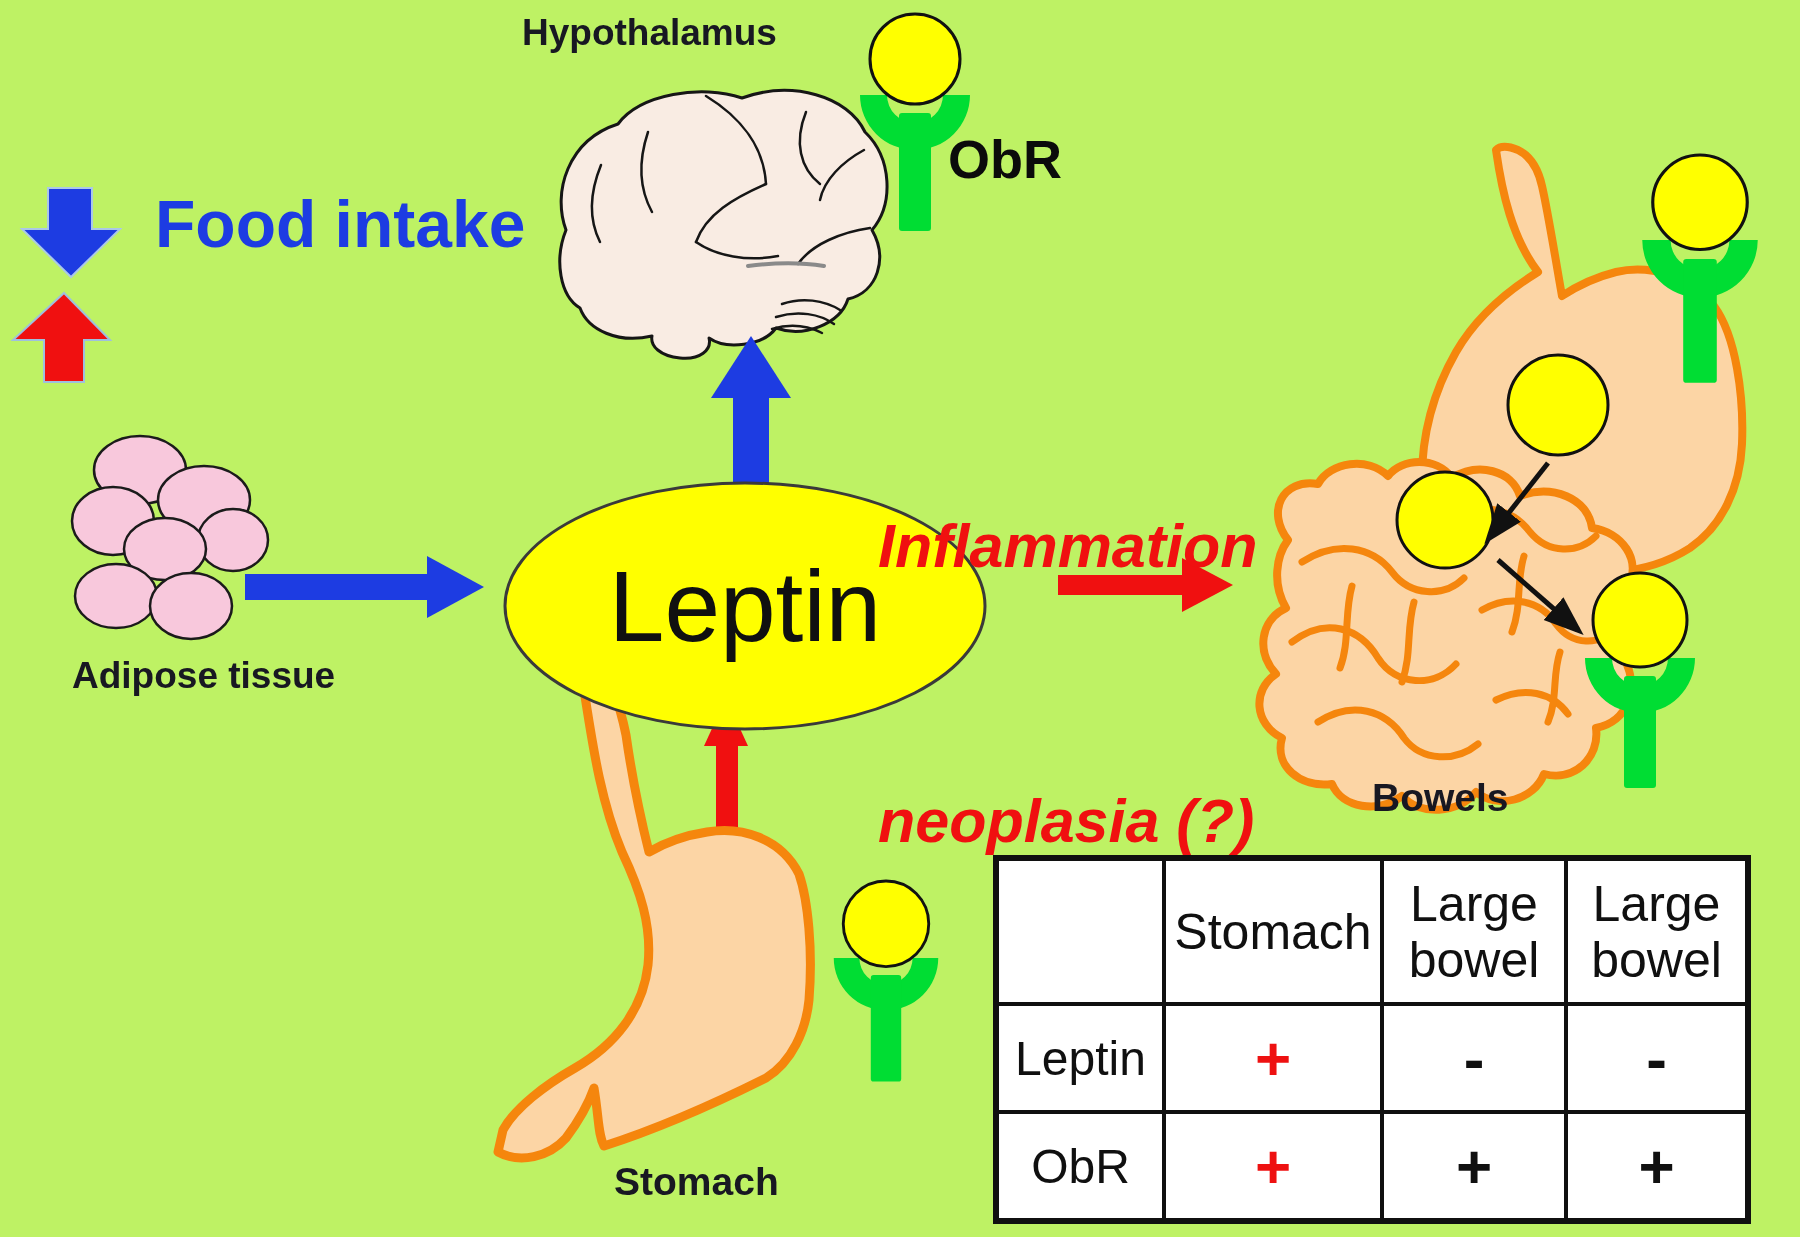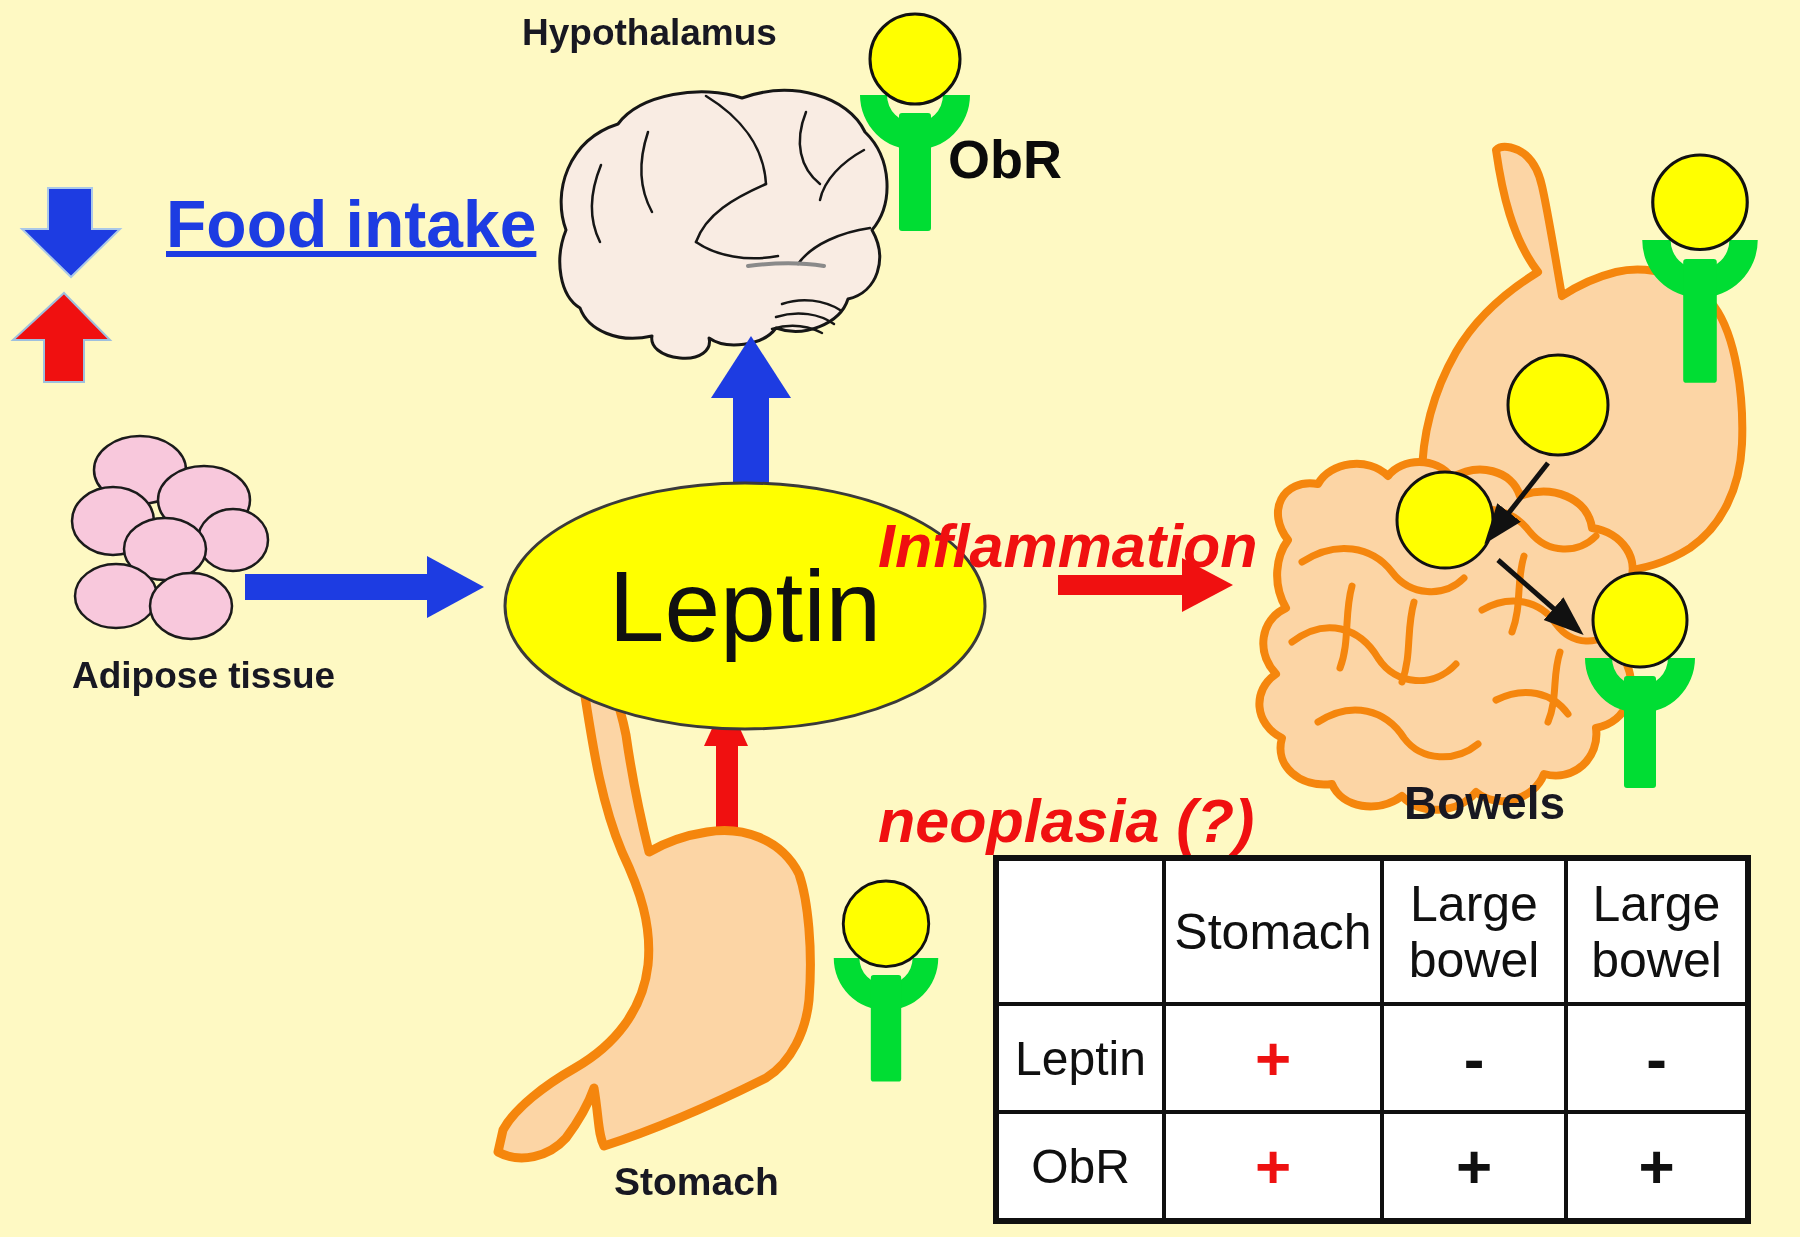--- a/index.html
+++ b/index.html
@@ -1,17 +1,17 @@
 <!DOCTYPE html>
 <html><head>
 <meta charset="utf-8">
 <style>
   html,body{margin:0;padding:0;background:#fff;}
   .stage{
-    position:relative;width:1800px;height:1237px;background:#fef9c3;overflow:hidden;
+    position:relative;width:1800px;height:1237px;background:#bef264;overflow:hidden;
     font-family:"Liberation Sans", sans-serif;
   }
   .stage svg{position:absolute;left:0;top:0;}
   .txt{position:absolute;white-space:pre;color:#17171f;}
   .lbl{font-size:37px;font-weight:700;color:#181822;}
   .blue-txt{color:#1d3ce2;font-weight:700;font-size:66px;letter-spacing:0px;}
   .red-txt{color:#f01010;font-weight:700;}
   .energy{font-size:62px;line-height:1.04;}
   .inflam{font-size:61px;line-height:1.5;}
   .obr-lbl{font-size:54px;font-weight:700;color:#0b0b0b;}
@@ -172,35 +172,35 @@
   <line x1="1548" y1="463" x2="1489" y2="538" stroke="#111" stroke-width="5" marker-end="url(#ah)"></line>
   <line x1="1498" y1="560" x2="1578" y2="630" stroke="#111" stroke-width="5" marker-end="url(#ah)"></line>
 
   <ellipse cx="745" cy="606" rx="240" ry="123" fill="#ffff00" stroke="#3a3a3a" stroke-width="3"></ellipse>
 </svg>
 
 <div class="txt lbl" style="left:522px;top:12px;">Hypothalamus</div>
 
 <div class="txt obr-lbl" style="left:948px;top:128px;">ObR</div>
 
-<div class="txt blue-txt" style="left:166px;top:186px;text-decoration:underline;">Food intake</div>
+<div class="txt blue-txt" style="left:155px;top:186px;">Food intake</div>
 
 
 <div class="txt lbl" style="left:72px;top:655px;">Adipose tissue</div>
 
 <div class="leptin-box">Leptin</div>
 
 <div class="txt red-txt inflam" style="left:878px;top:318px;font-style:italic;">
   <div>Inflammation</div>
   <div>neoplasia (?)</div>
 </div>
 
 <div class="txt lbl" style="left:614px;top:1160px;font-size:39px;">Stomach</div>
 
-<div class="txt lbl" style="left:1404px;top:776px;font-size:46px;">Bowels</div>
+<div class="txt lbl" style="left:1372px;top:776px;font-size:39px;">Bowels</div>
 
 <table class="obr-table">
   <colgroup>
         <col style="width:168px">
         <col style="width:218px">
         <col style="width:184px">
         <col style="width:182px">
       </colgroup>
   <thead>
     <tr>

